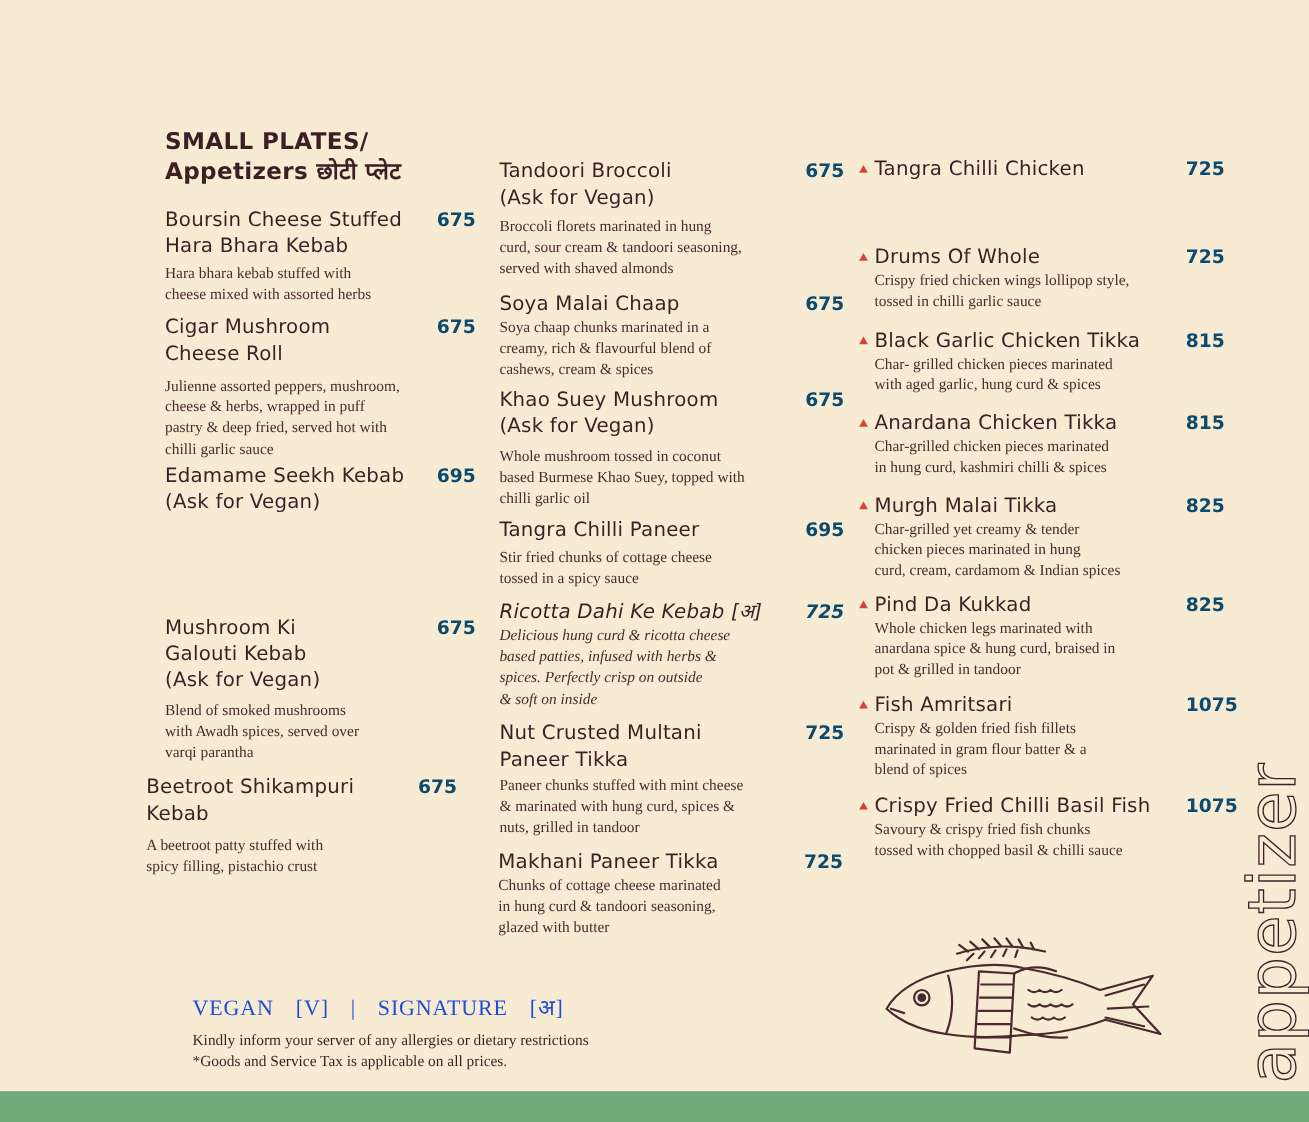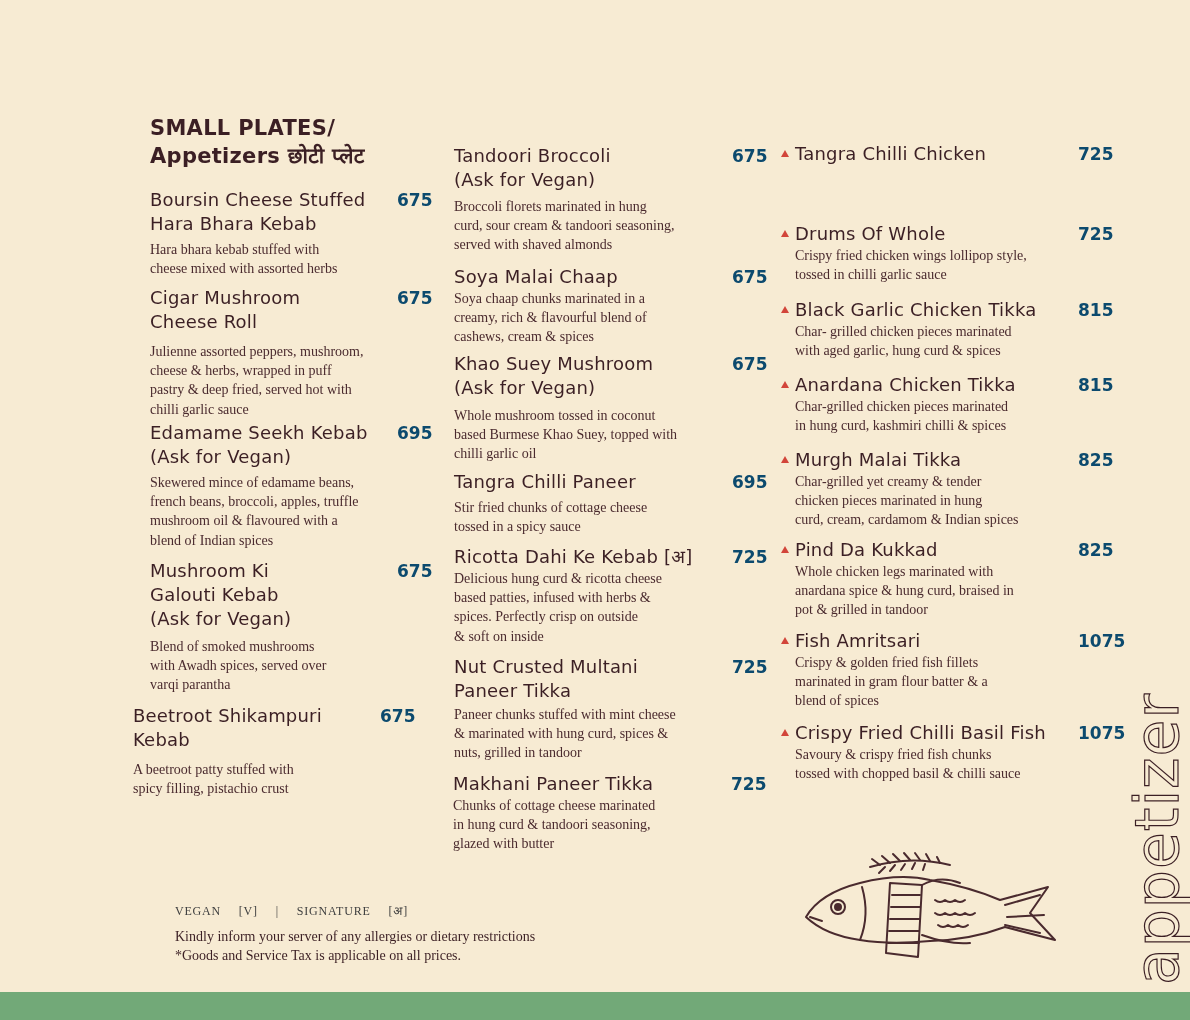--- a/index.html
+++ b/index.html
@@ -29,21 +29,21 @@
     }
     .c1 .price { left: 247px; }
     .c2 .price { left: 278px; }
     .c3 .price { left: 283px; }
     .c3 .tri {
       position: absolute; left: -14px; top: 8px; width: 0; height: 0;
       border-left: 4px solid transparent; border-right: 4px solid transparent;
       border-bottom: 7px solid #d2453a;
     }
     .legend { position: absolute; left: 175px; top: 902px; font-family: "Liberation Serif", serif; }
-    .legend .keys { font-size: 12px; letter-spacing: 0.8px; color: #404040; }
+    .legend .keys { font-size: 20px; letter-spacing: 0.8px; color: #1d4ed8; }
     .legend .keys span { margin-right: 14px; }
     .legend .note { font-size: 14px; line-height: 19px; margin-top: 8px; color: #3b1f24; }
     .band { position: absolute; left: 0; top: 992px; width: 1190px; height: 28px; background: #72a978; }
     .vert {
       position: absolute; left: 1127px; top: 985px; transform-origin: 0 0; transform: rotate(-90deg);
       font-family: "DejaVu Sans", sans-serif; font-size: 60px; line-height: 60px;
       color: transparent; -webkit-text-stroke: 1.2px #3b1f24; white-space: nowrap; letter-spacing: 1px;
     }
     .fish { position: absolute; left: 800px; top: 845px; }
   </style>
@@ -74,24 +74,20 @@
 cheese &amp; herbs, wrapped in puff
 pastry &amp; deep fried, served hot with
 chilli garlic sauce</div>
 </div>
 <div class="item c1" style="left:150px; top:421px; width:290px;">
   <div class="row">
       <div class="name" style="white-space:pre-line">Edamame Seekh Kebab
 (Ask for Vegan)</div>
       <div class="price">695</div>
     </div>
-  <div class="desc">Skewered mince of edamame beans,
-french beans, broccoli, apples, truffle
-mushroom oil &amp; flavoured with a
-blend of Indian spices</div>
 </div>
 <div class="item c1" style="left:150px; top:559px; width:290px;">
   <div class="row">
       <div class="name" style="white-space:pre-line">Mushroom Ki
 Galouti Kebab
 (Ask for Vegan)</div>
       <div class="price">675</div>
     </div>
   <div class="desc" style="margin-top:6px">Blend of smoked mushrooms
 with Awadh spices, served over
@@ -137,21 +133,21 @@
 chilli garlic oil</div>
 </div>
 <div class="item c2" style="left:454px; top:470px; width:320px;">
   <div class="row">
       <div class="name">Tangra Chilli Paneer</div>
       <div class="price">695</div>
     </div>
   <div class="desc" style="margin-top:4px">Stir fried chunks of cottage cheese
 tossed in a spicy sauce</div>
 </div>
-<div class="item c2" style="left:454px; top:545px; width:320px;">
+<div class="item c2" style="left:454px; top:545px; width:320px;font-style:italic;">
   <div class="row">
       <div class="name">Ricotta Dahi Ke Kebab [अ]</div>
       <div class="price">725</div>
     </div>
   <div class="desc" style="margin-top:0">Delicious hung curd &amp; ricotta cheese
 based patties, infused with herbs &amp;
 spices. Perfectly crisp on outside
 &amp; soft on inside</div>
 </div>
 <div class="item c2" style="left:454px; top:655px; width:320px;">

